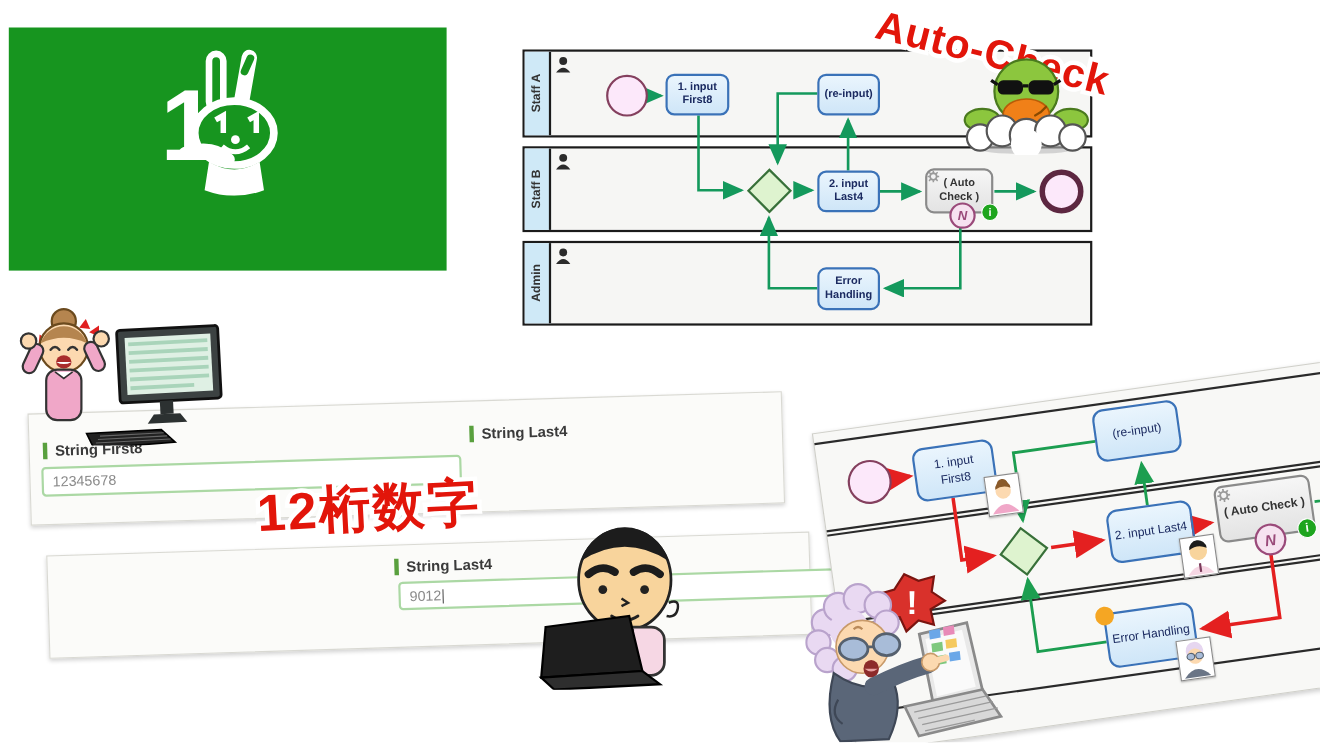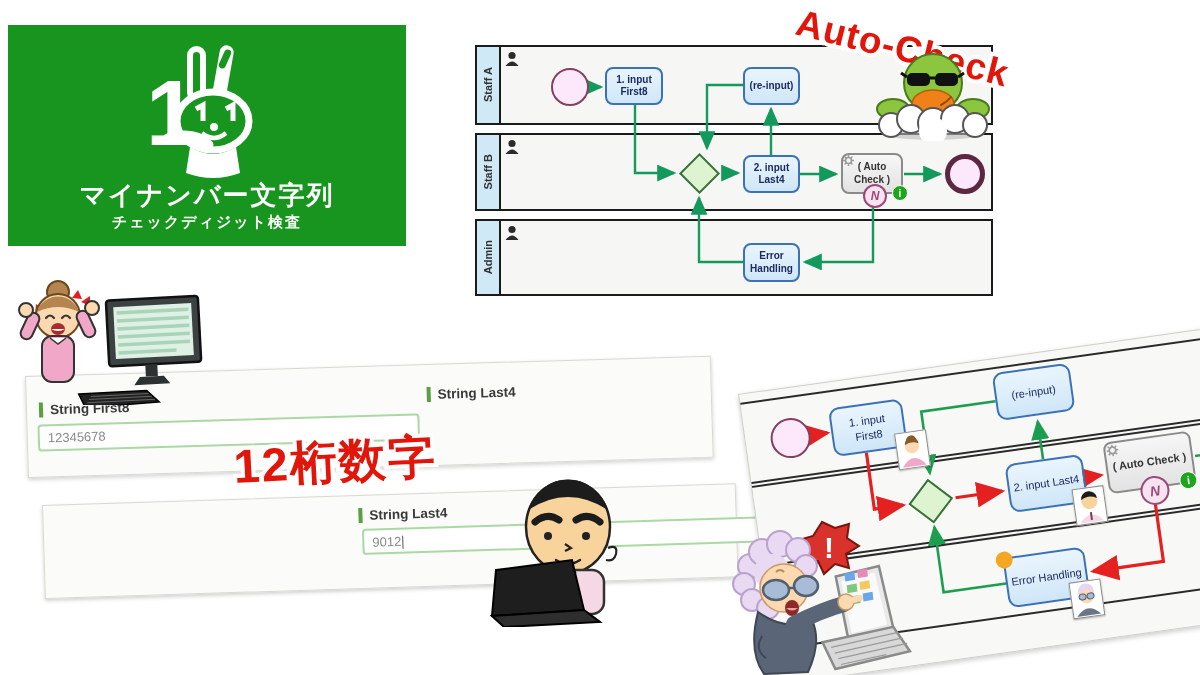--- a/index.html
+++ b/index.html
@@ -81,22 +81,20 @@
       <ellipse cx="85" cy="78" rx="36" ry="29" fill="#17951f" stroke="#fff" stroke-width="7"></ellipse>
 
       <path d="M68,66 l7,-4 v16" fill="none" stroke="#fff" stroke-width="5"></path>
       <path d="M98,66 l7,-4 v16" fill="none" stroke="#fff" stroke-width="5"></path>
       <circle cx="86" cy="84" r="4" fill="#fff"></circle>
       <path d="M74,90 q12,10 24,0" fill="none" stroke="#fff" stroke-width="4.5"></path>
 
       <path d="M62,104 q23,14 46,0 l4,26 q-27,10 -54,0 z" fill="#fff"></path>
       <path d="M40,96 q25,-8 40,6" fill="none" stroke="#fff" stroke-width="11" stroke-linecap="round"></path>
     </svg>
-    <div class="title">マイナンバー文字列</div>
-    <div class="subtitle">チェックディジット検査</div>
   </div>
 
   <div id="diagram1" class="abs">
 
     <div class="lane" style="top:0;height:80px">
       <div class="lane-head">
         <span class="lane-label">Staff A</span>
       </div>
       <svg class="person" width="14" height="16" viewBox="0 0 14 16">
         <circle cx="7" cy="4.5" r="3.6" fill="#2b2b2b"></circle>

